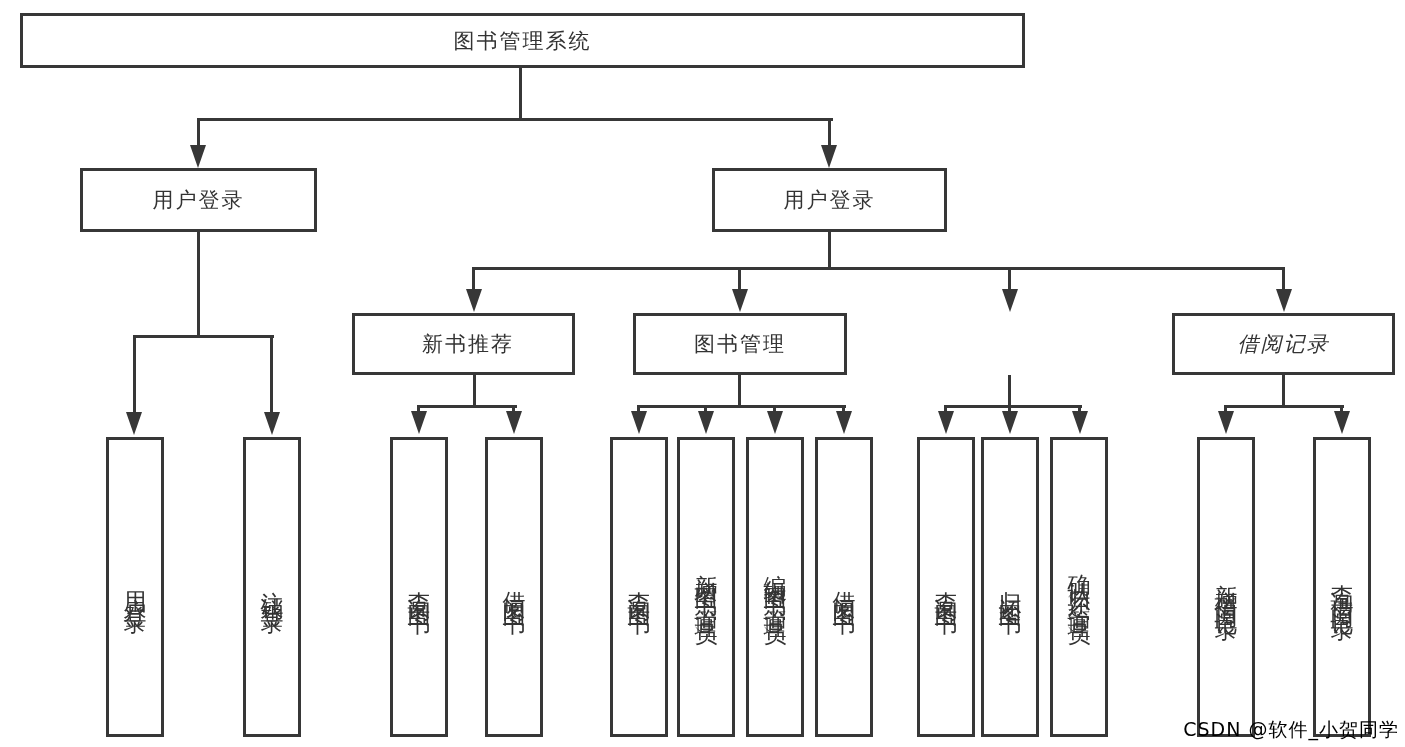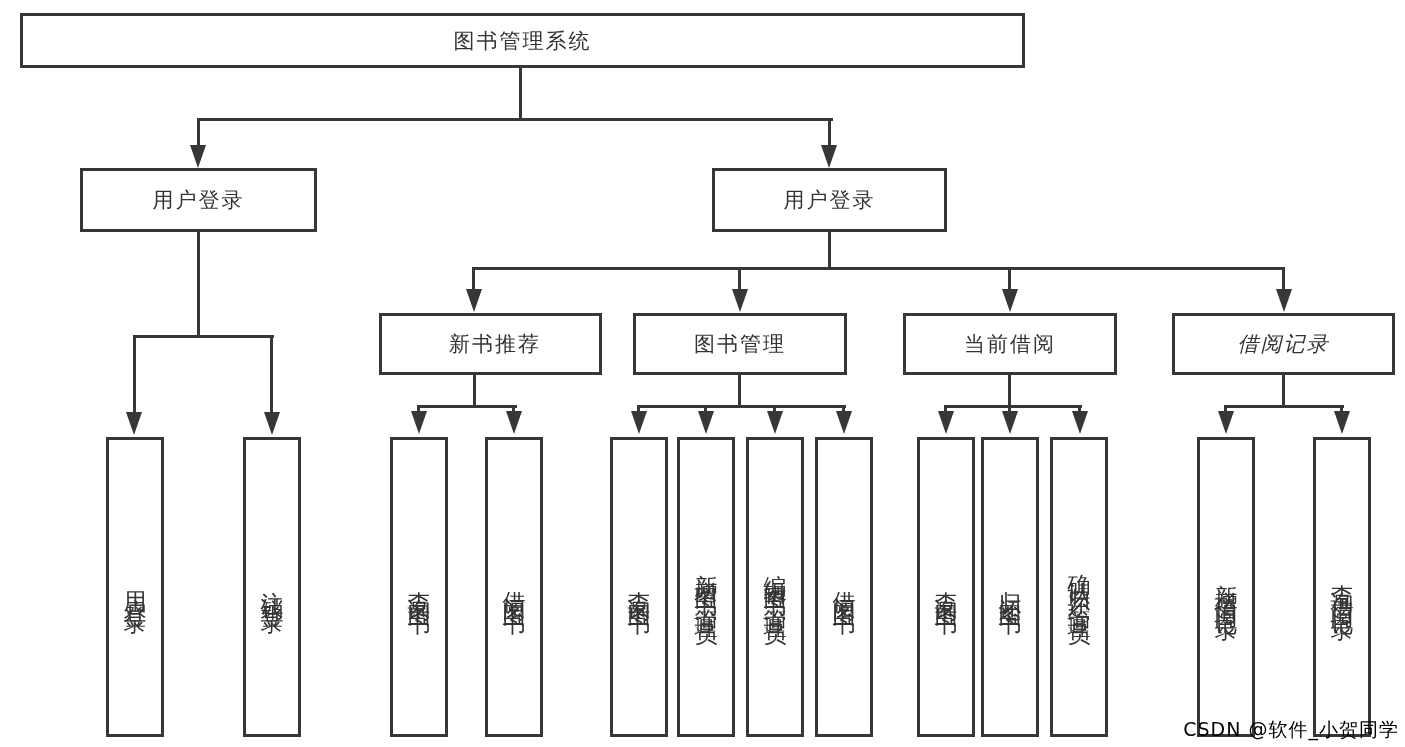--- a/index.html
+++ b/index.html
@@ -76,23 +76,22 @@
   <div class="hline" style="left:472px; top:267px; width:813px; height:3px;"></div>
   <div class="vline" style="left:472px; top:269px; width:3px; height:22px;"></div>
   <div class="head" style="left:466px; top:289px;"></div>
   <div class="vline" style="left:738px; top:269px; width:3px; height:22px;"></div>
   <div class="head" style="left:732px; top:289px;"></div>
   <div class="vline" style="left:1008px; top:269px; width:3px; height:22px;"></div>
   <div class="head" style="left:1002px; top:289px;"></div>
   <div class="vline" style="left:1282px; top:269px; width:3px; height:22px;"></div>
   <div class="head" style="left:1276px; top:289px;"></div>
 
-  <div class="box hlabel" style="left:379px; top:313px; width:223px; height:62px;padding-left:9px;">新书推荐</div>
+  <div class="box hlabel" style="left:352px; top:313px; width:223px; height:62px;padding-left:9px;">新书推荐</div>
   <div class="box hlabel" style="left:633px; top:313px; width:214px; height:62px;">图书管理</div>
-  <div class="box hlabel" style="left:903px; top:313px; width:214px; height:62px;">当前借阅</div>
   <div class="box hlabel" style="left:1172px; top:313px; width:223px; height:62px;font-style:italic;">借阅记录</div>
 
   <div class="vline" style="left:473px; top:375px; width:3px; height:33px;"></div>
   <div class="hline" style="left:417px; top:405px; width:100px; height:3px;"></div>
   <div class="vline" style="left:417px; top:407px; width:3px; height:8px;"></div>
   <div class="head" style="left:411px; top:411px;"></div>
   <div class="vline" style="left:512px; top:407px; width:3px; height:8px;"></div>
   <div class="head" style="left:506px; top:411px;"></div>
 
   <div class="vline" style="left:738px; top:375px; width:3px; height:33px;"></div>

